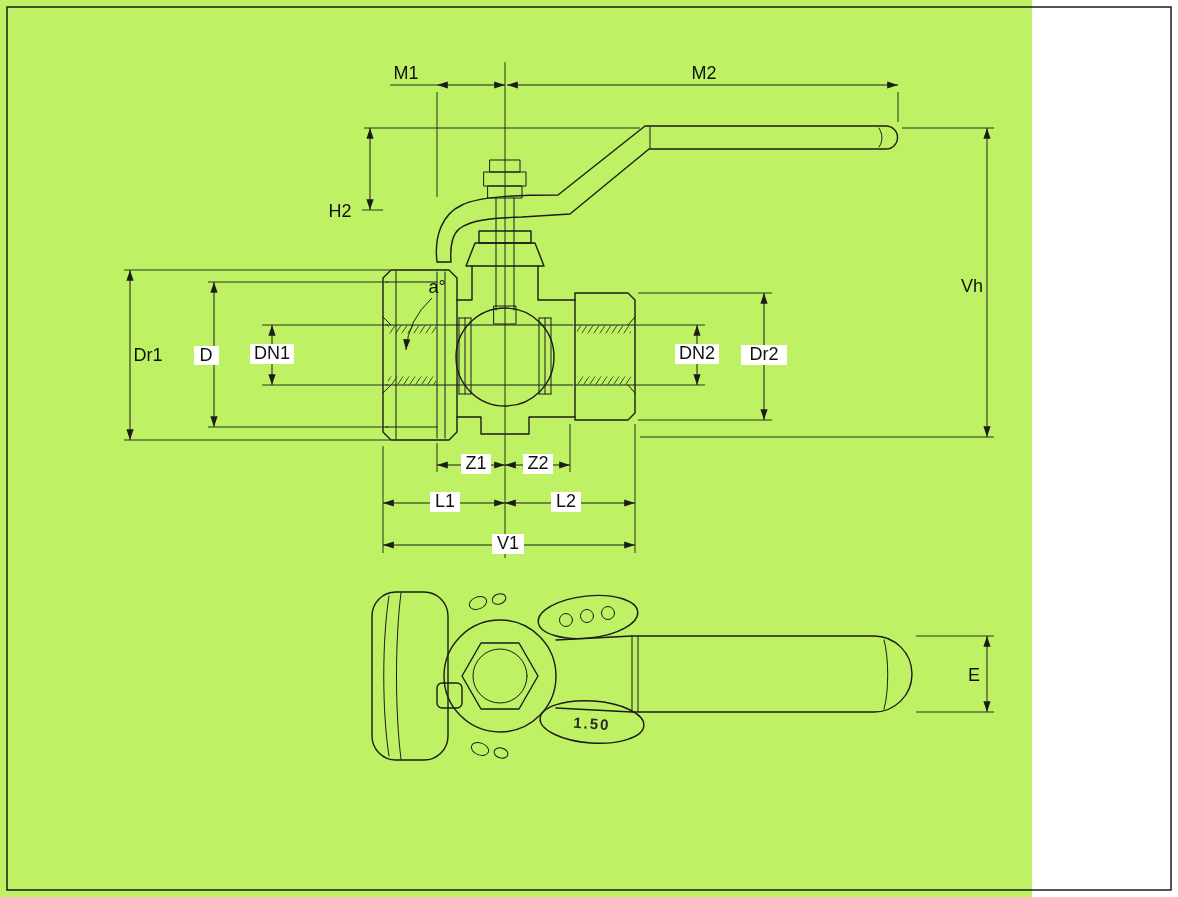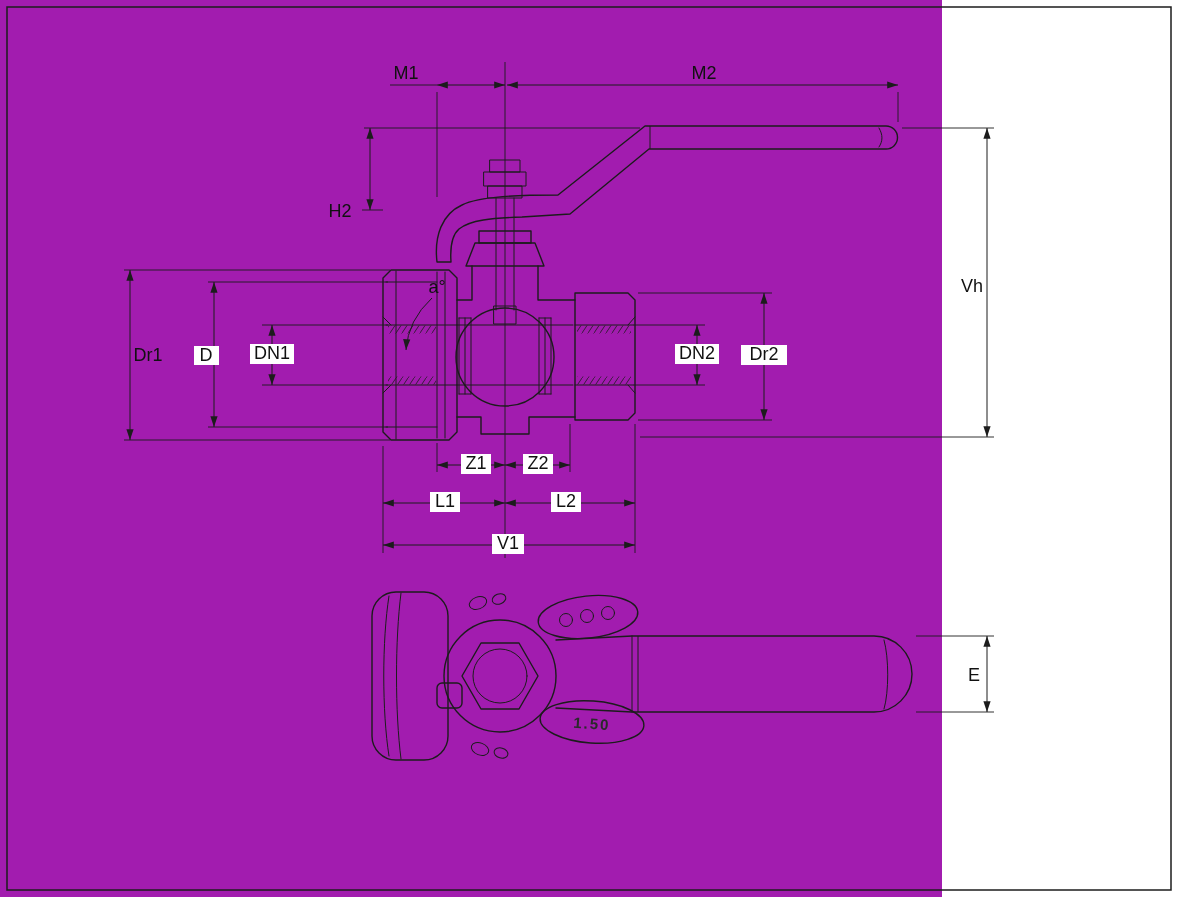--- a/index.html
+++ b/index.html
@@ -1,17 +1,17 @@
 <!DOCTYPE html>
 <html><head>
 <meta charset="utf-8">
 <style>
   html,body{margin:0;padding:0;background:#ffffff;}
   body{width:1178px;height:897px;font-family:"Liberation Sans",sans-serif;}
-  #stage{position:relative;width:942px;height:897px;background:#a21caf;}
+  #stage{position:relative;width:1032px;height:897px;background:#bef264;}
   svg{--ln:#1c1c1c;display:block;}
   .frame{fill:none;stroke:var(--ln);stroke-width:1.5;}
   .outline{fill:none;stroke:var(--ln);stroke-width:1.4;stroke-linejoin:round;stroke-linecap:round;}
   .thin{fill:none;stroke:var(--ln);stroke-width:1;stroke-linejoin:round;stroke-linecap:round;}
   .ext{fill:none;stroke:var(--ln);stroke-width:0.9;}
   .dim{fill:none;stroke:var(--ln);stroke-width:1;}
   .lbl{font:18px "Liberation Sans",sans-serif;fill:#111;}
   .mid{text-anchor:middle;}
   .lblback{fill:#ffffff;stroke:none;}
   .mark{font:600 15px "Liberation Sans",sans-serif;fill:#2a2a2a;letter-spacing:2px;text-anchor:middle;}

